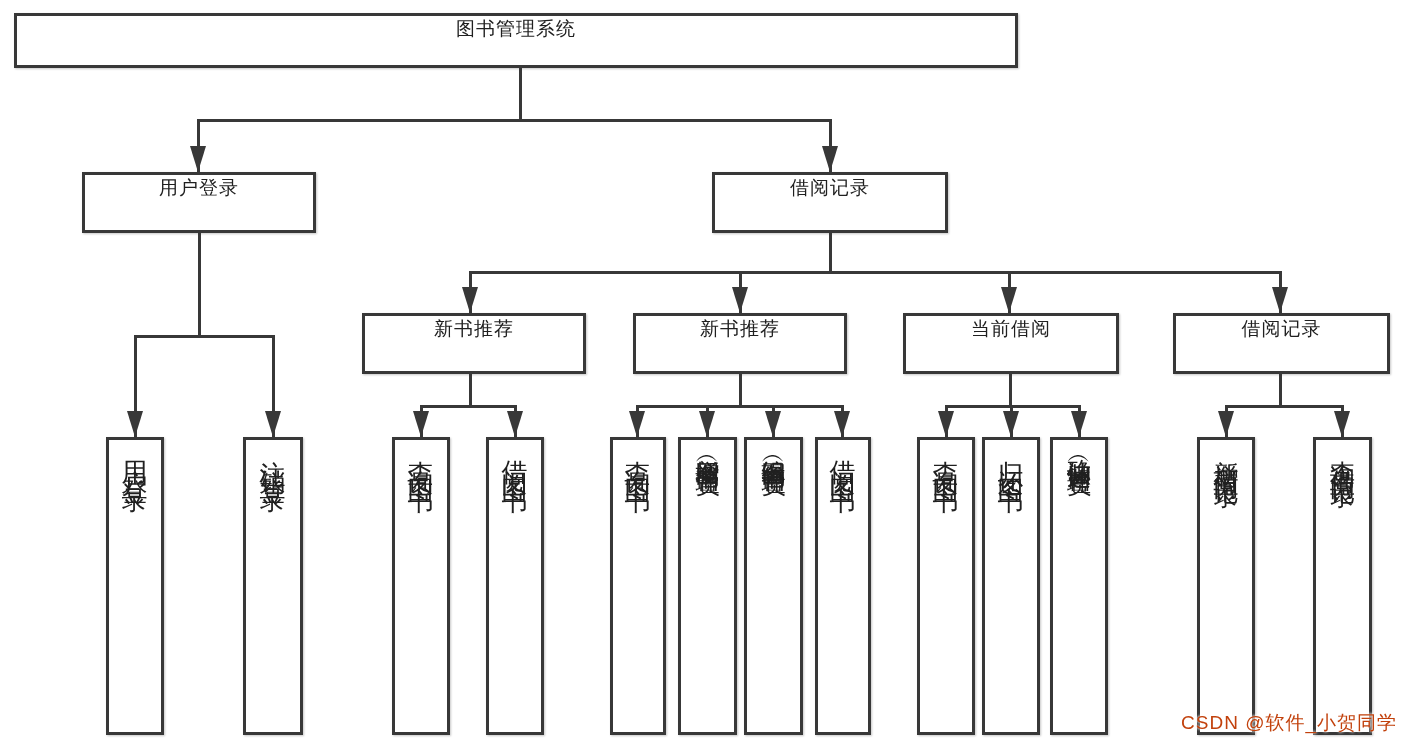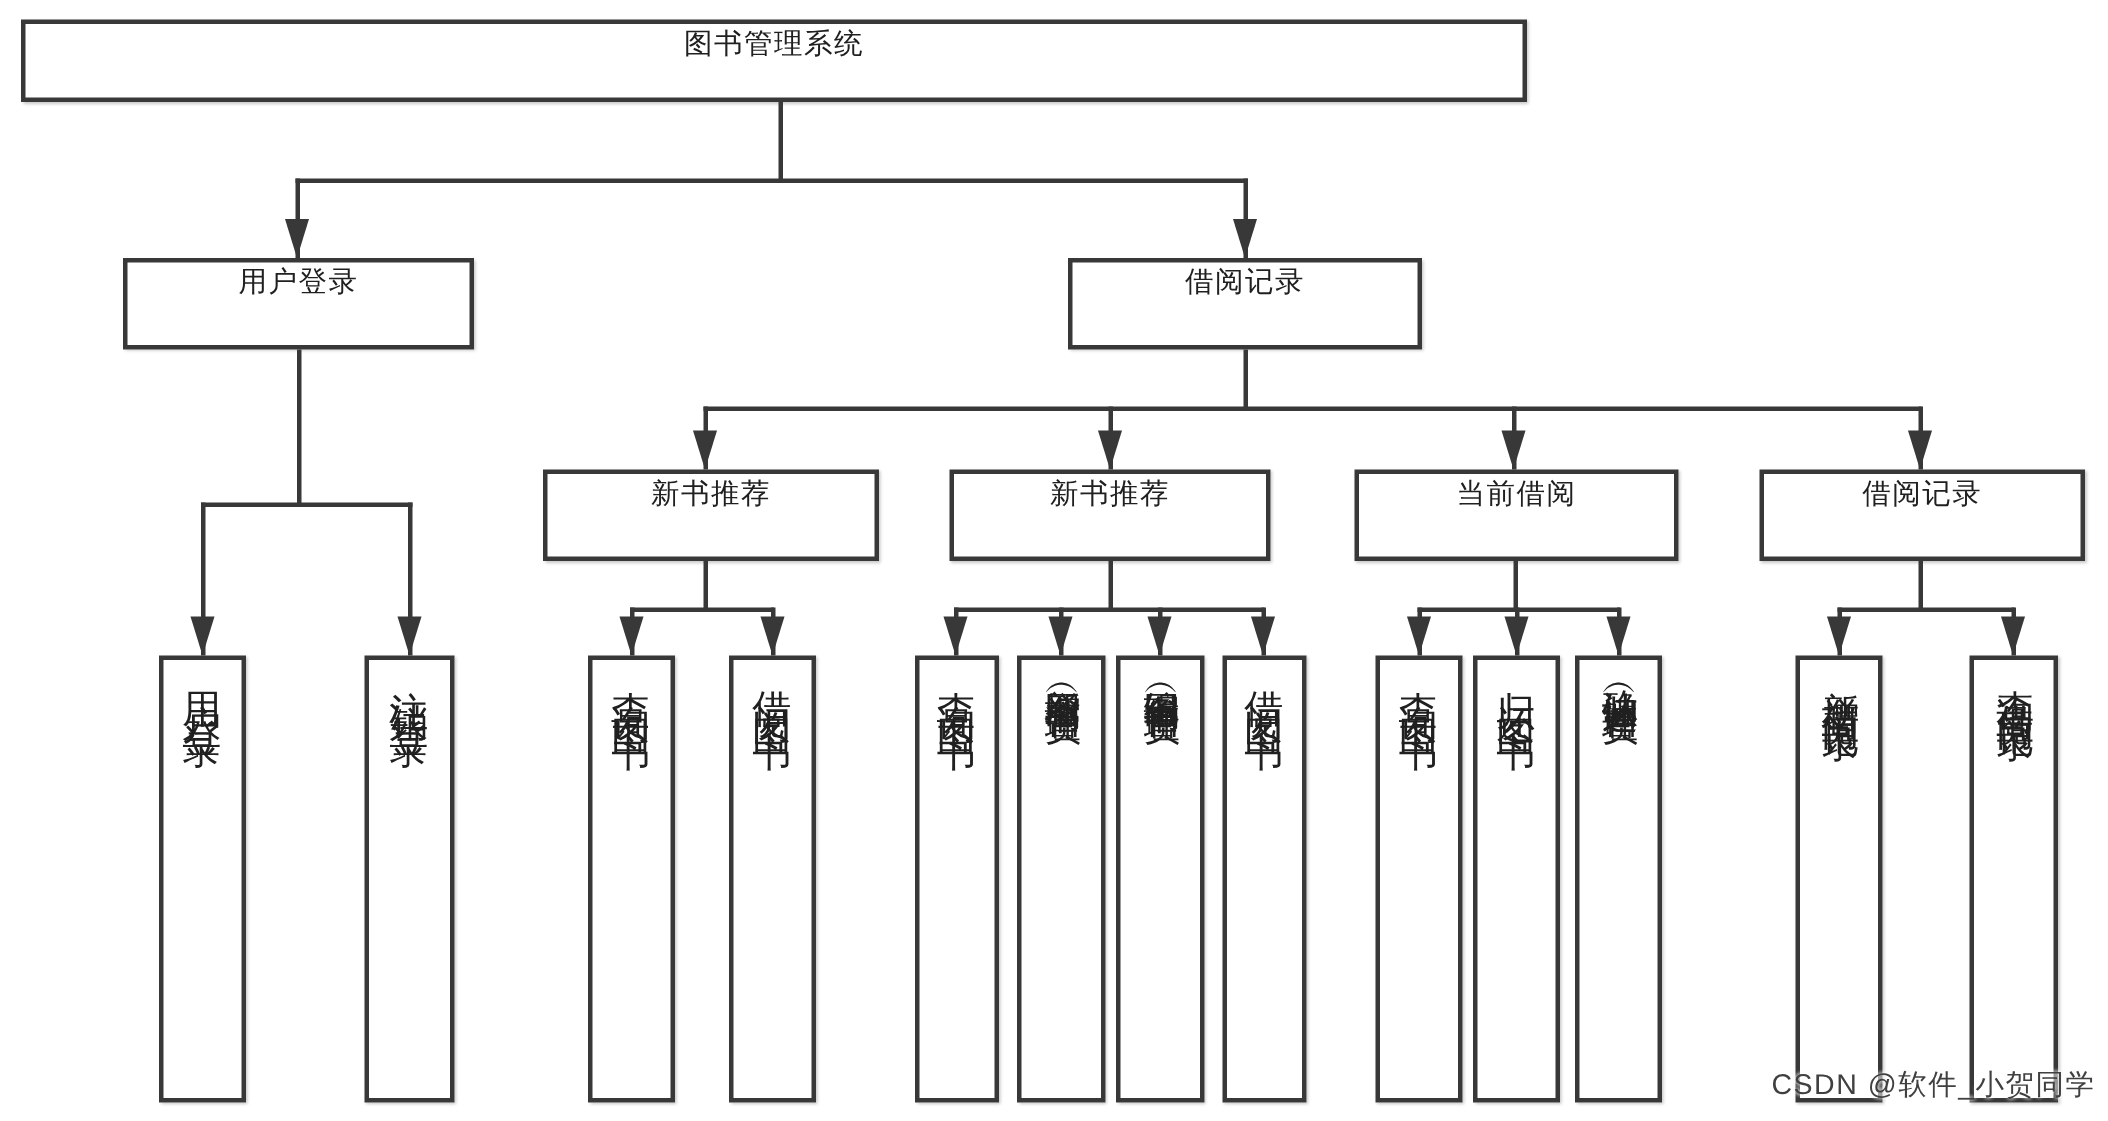--- a/index.html
+++ b/index.html
@@ -37,21 +37,21 @@
   .ar{
     position:absolute;width:0;height:0;
     border-left:8px solid transparent;
     border-right:8px solid transparent;
     border-top:26px solid #383838;
   }
   .watermark{
     position:absolute;
     right:8px;top:710px;
     font-size:19px;
-    color:#404040;
+    color:#c2410c;
     letter-spacing:1px;
     text-shadow:0 0 3px #ffffff,0 0 3px #ffffff;
     z-index:5;
     white-space:nowrap;
   }
 </style>
 </head>
 <body>
 
 <div class="canvas">

